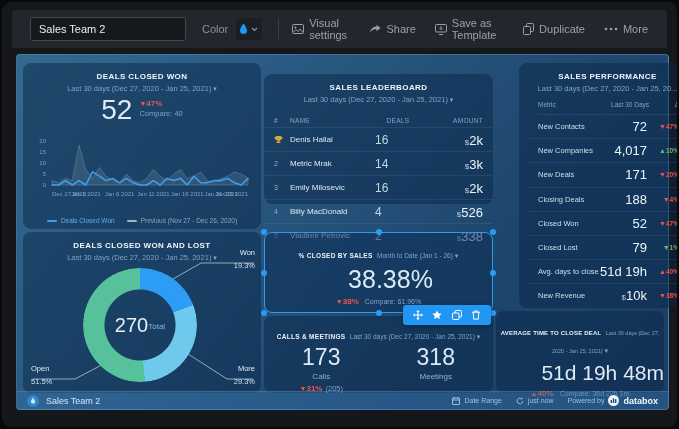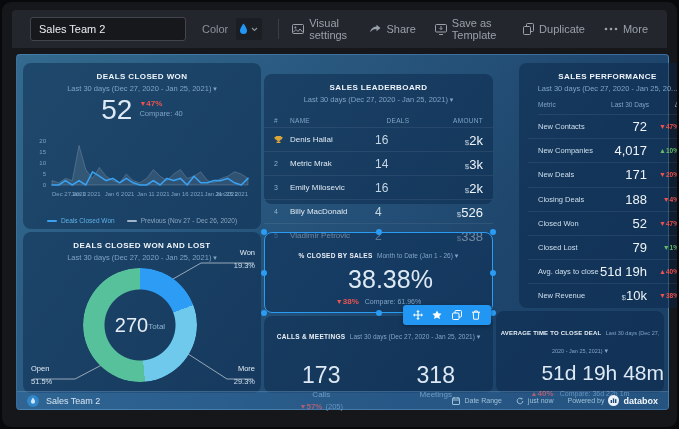--- a/index.html
+++ b/index.html
@@ -97,21 +97,21 @@
   .pct-title{color:#e8eff6;font-size:6.5px;font-weight:bold;letter-spacing:.3px;}
   .pct-sub{color:#7fa4c5;font-size:6.5px;}
   .pct-big{text-align:center;font-size:25px;margin-top:3px;margin-left:24px;}
   .pct-cmp-row{text-align:center;margin-top:3px;font-size:7px;}
   .pct-cmp-row .kpi-delta{font-size:8px;}
   .cmp-txt{color:#7fa4c5;margin-left:4px;font-size:7px;}
 
   
   #p-calls{left:247px;top:261px;width:229px;height:77px;}
   .cm-title-row{text-align:center;margin-top:9px;}
-  .cm-cols{display:flex;margin-top:20px;}
+  .cm-cols{display:flex;margin-top:2px;}
   .cm-col{flex:1;text-align:center;}
   .cm-val{font-size:23px;line-height:25px;}
   .cm-label{color:#8fb3d1;font-size:8px;margin-top:2px;}
   .cm-delta-row{margin-top:3px;font-size:8px;font-weight:bold;}
   .cm-paren{color:#7fa4c5;font-weight:normal;font-size:7.5px;margin-left:3px;}
   .float-toolbar{position:absolute;right:2px;top:-11px;width:88px;height:20px;background:#2196f3;
       border-radius:3px;display:flex;align-items:center;justify-content:space-evenly;
       box-shadow:0 1px 4px rgba(0,0,0,.35);}
   .ft-icon{display:flex;cursor:pointer;}
 
@@ -404,21 +404,21 @@
         </span>
       </div>
       <div class="cm-title-row">
         <span class="pct-title">CALLS &amp; MEETINGS</span>
         <span class="pct-sub has-caret">Last 30 days (Dec 27, 2020 - Jan 25, 2021)</span>
       </div>
       <div class="cm-cols">
         <div class="cm-col">
           <div class="cm-val big">173</div>
           <div class="cm-label">Calls</div>
-          <div class="cm-delta-row"><span class="red dir-down">57%</span><span class="cm-paren">(205)</span></div>
+          <div class="cm-delta-row"><span class="red dir-down">31%</span><span class="cm-paren">(205)</span></div>
         </div>
         <div class="cm-col">
           <div class="cm-val big">318</div>
           <div class="cm-label">Meetings</div>
         </div>
       </div>
     </div>
 
     <div class="panel" id="p-avg">
       <div class="avg-title-row">

